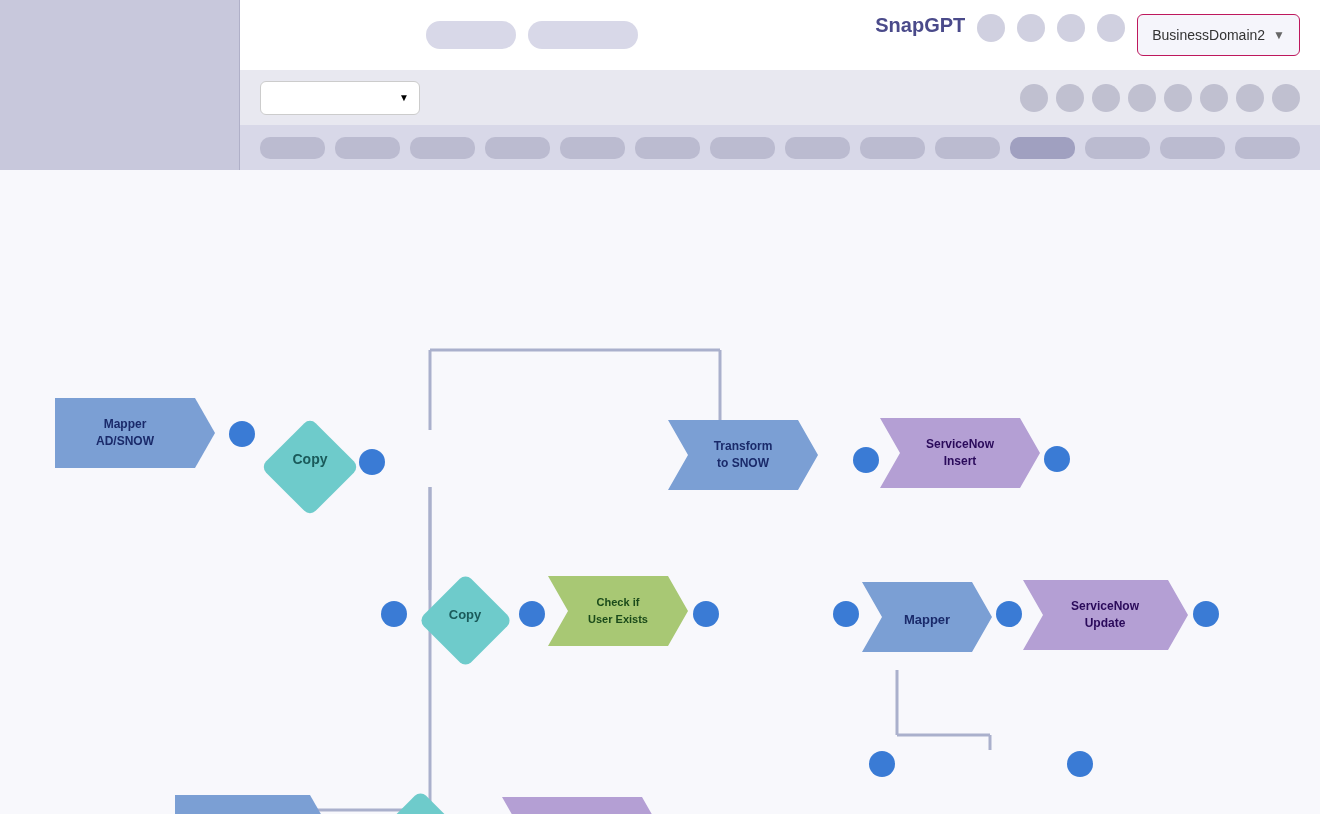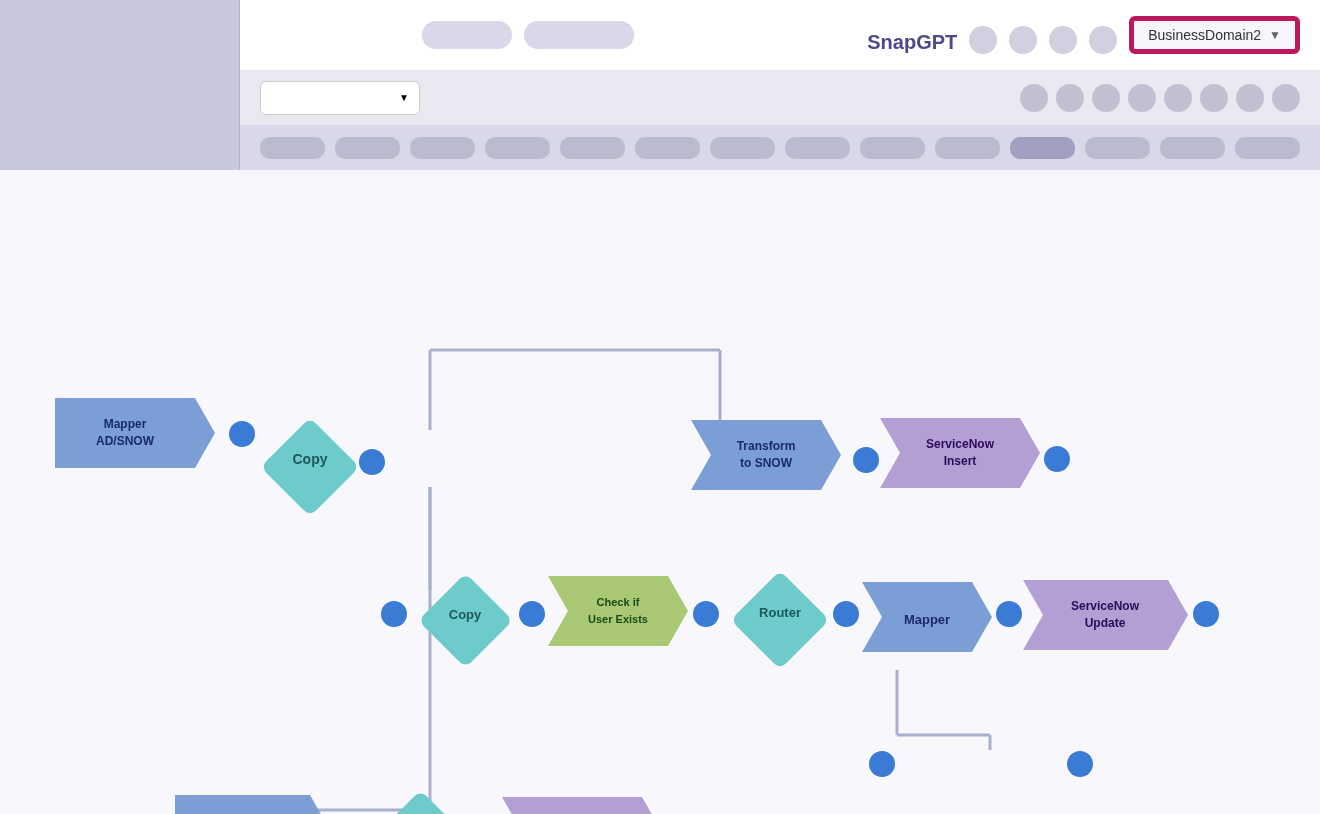--- a/index.html
+++ b/index.html
@@ -37,42 +37,42 @@
       background: #d8d8e8;
       border-radius: 20px;
       height: 28px;
       width: 90px;
     }
     .header-pill-wide {
       width: 110px;
     }
     .snap-gpt-area {
       display: flex;
-      align-items: flex-end;
+      align-items: flex-start;
       gap: 12px;
     }
     .snapgpt-label {
       font-size: 20px;
       font-weight: 600;
       color: #4a4a8a;
     }
     .snap-dot {
       width: 28px;
       height: 28px;
       border-radius: 50%;
       background: #d0d0e0;
     }
     .domain-select {
       display: flex;
       align-items: center;
       gap: 8px;
       background: #f5f5fb;
-      border: 5px solid #be185d;
+      border: 1px solid #be185d;
       border-radius: 6px;
-      padding: 6px 14px;
+      padding: 12px 14px;
       font-size: 14px;
       color: #333;
     }
     .chevron-icon {
       color: #666;
       font-size: 12px;
     }
 
     .header-middle {
       background: #e8e8f0;
@@ -279,21 +279,21 @@
       <text x="50" y="47" text-anchor="middle" fill="#1a5a5a" font-size="14" font-weight="700">Copy</text>
     </svg>
   </div>
 
   <div style="position:absolute; top:278px; left:358px;">
     <svg width="28" height="28">
       <circle cx="14" cy="14" r="13" fill="#3a7bd5"></circle>
     </svg>
   </div>
 
-  <div style="position:absolute; top:250px; left:691px;text-decoration:underline;">
+  <div style="position:absolute; top:250px; left:668px;text-decoration:underline;">
     <svg width="150" height="70">
       <polygon points="0,0 130,0 150,35 130,70 0,70 20,35" fill="#7b9fd4"></polygon>
       <text x="75" y="30" text-anchor="middle" fill="#1a2a6a" font-size="12" font-weight="700">Transform</text>
       <text x="75" y="47" text-anchor="middle" fill="#1a2a6a" font-size="12" font-weight="700">to SNOW</text>
     </svg>
   </div>
 
   <div style="position:absolute; top:276px; left:852px;">
     <svg width="28" height="28">
       <circle cx="14" cy="14" r="13" fill="#3a7bd5"></circle>
@@ -340,26 +340,20 @@
       <text x="70" y="47" text-anchor="middle" fill="#1a4a1a" font-size="11" font-weight="700">User Exists</text>
     </svg>
   </div>
 
   <div style="position:absolute; top:430px; left:692px;">
     <svg width="28" height="28">
       <circle cx="14" cy="14" r="13" fill="#3a7bd5"></circle>
     </svg>
   </div>
 
-  <div style="position:absolute; top:400px; left:730px;">
-    <svg width="100" height="100">
-      <rect x="15" y="15" width="70" height="70" rx="8" fill="#6ecbcb" transform="rotate(45 50 50)"></rect>
-      <text x="50" y="47" text-anchor="middle" fill="#1a5a5a" font-size="13" font-weight="700">Router</text>
-    </svg>
-  </div>
 
   <div style="position:absolute; top:430px; left:832px;">
     <svg width="28" height="28">
       <circle cx="14" cy="14" r="13" fill="#3a7bd5"></circle>
     </svg>
   </div>
 
   <div style="position:absolute; top:412px; left:862px;">
     <svg width="130" height="70">
       <polygon points="0,0 110,0 130,35 110,70 0,70 20,35" fill="#7b9fd4"></polygon>

